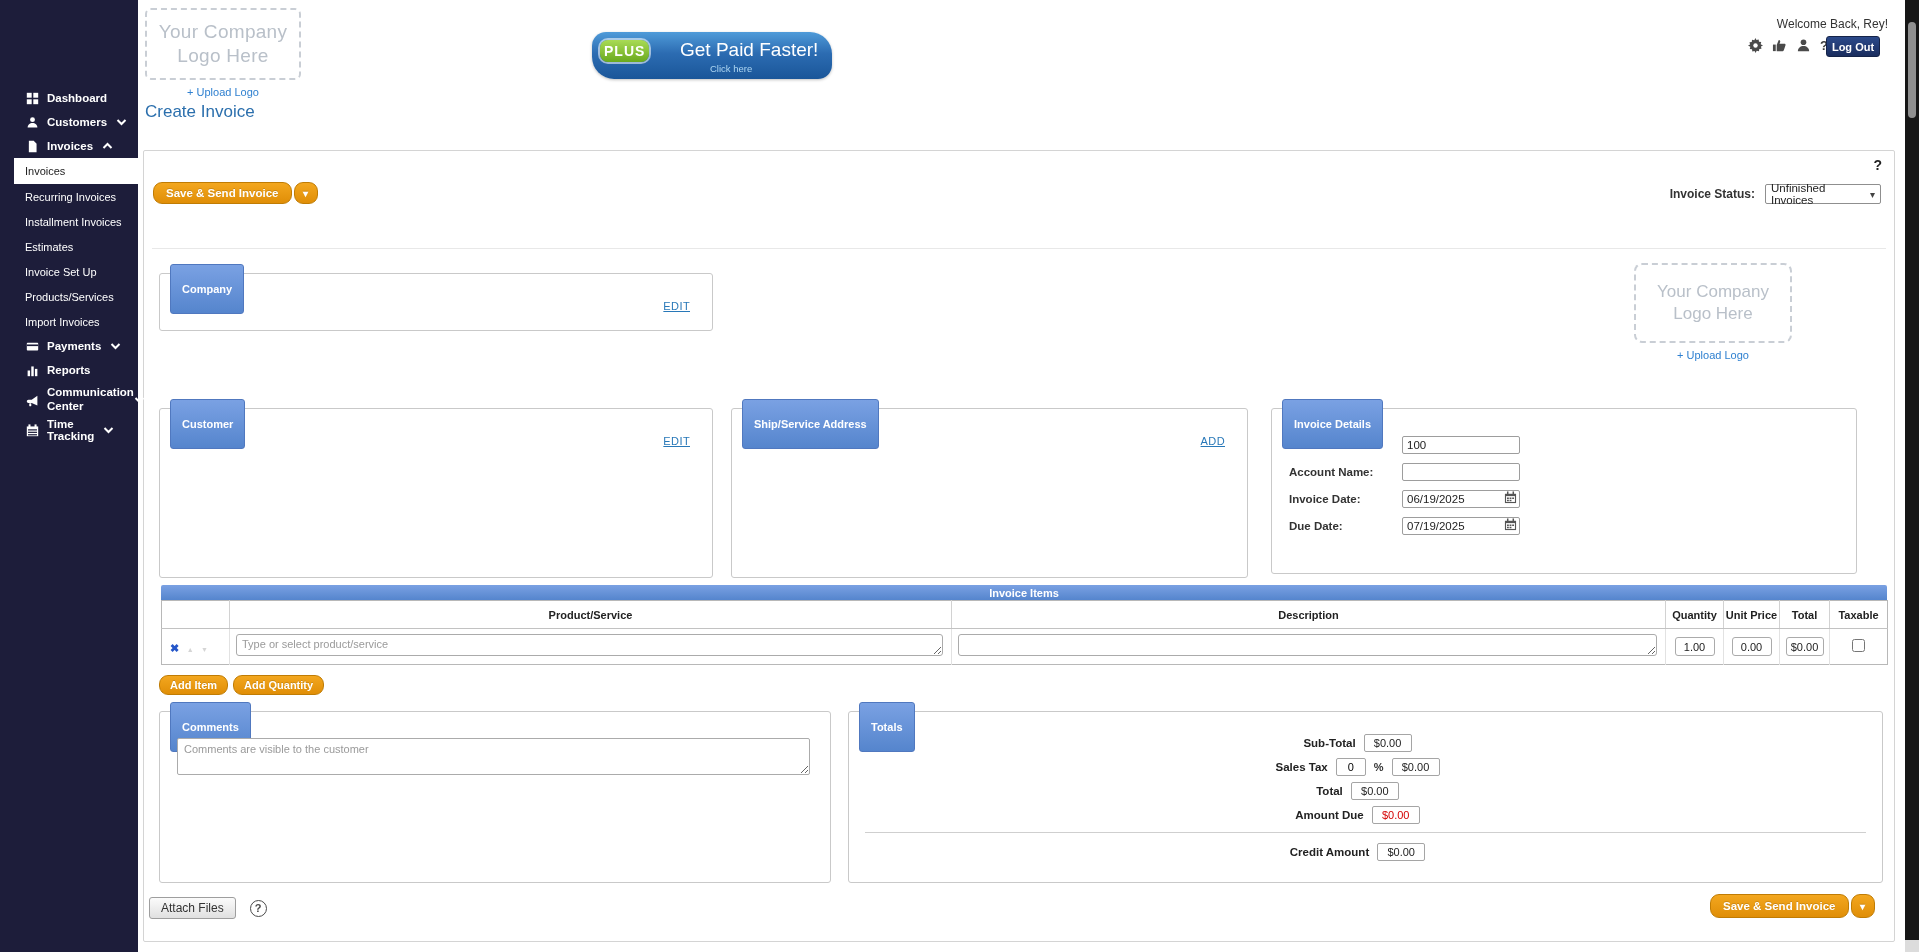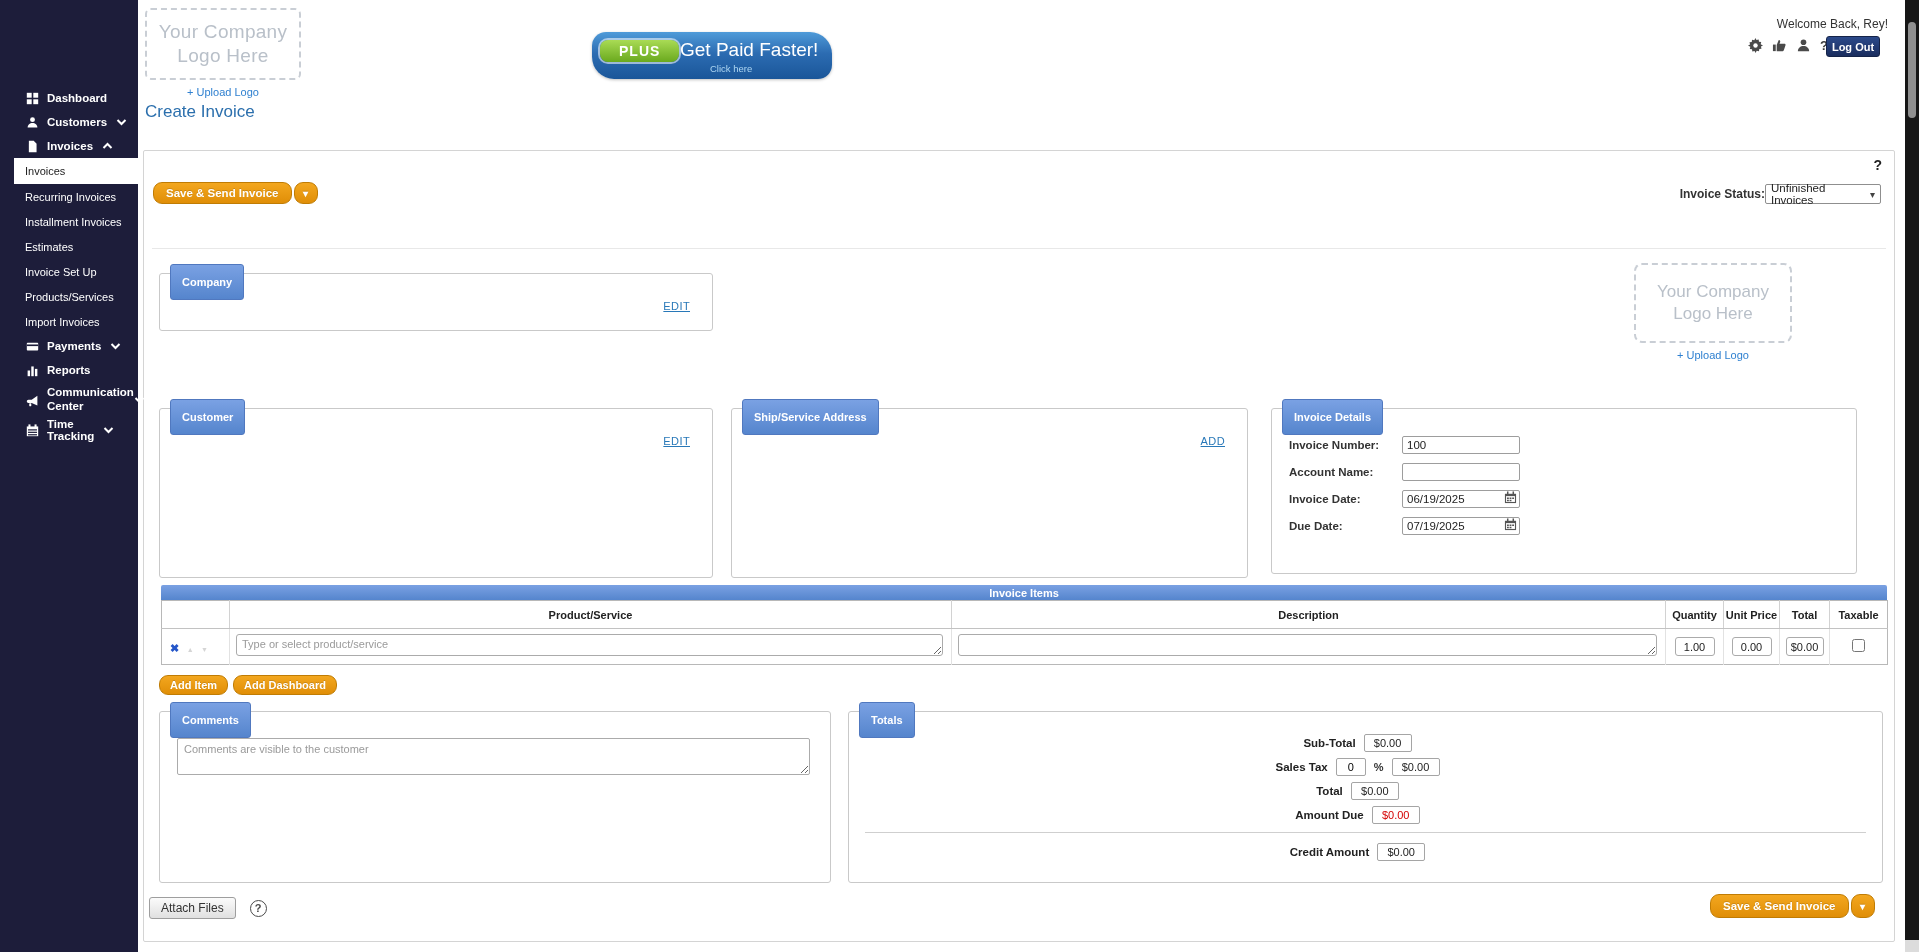--- a/index.html
+++ b/index.html
@@ -25,21 +25,21 @@
 
   
   .logo-box { position:absolute; left:7px; top:8px; width:156px; height:72px; border:2px dashed #c9ced5; border-radius:6px;
               display:flex; flex-direction:column; align-items:center; justify-content:center;
               color:#b9c0c9; font-size:19px; line-height:1.25; letter-spacing:.3px; }
   .upload-link { position:absolute; left:7px; top:86px; width:156px; text-align:center; color:#2f80d0; font-size:11px; cursor:pointer; }
 
   .banner { position:absolute; left:454px; top:32px; width:240px; height:47px; cursor:pointer;
             background:linear-gradient(180deg,#4f9bd9 0%,#2c6cb2 45%,#1a5699 100%);
             border-radius:14px 22px 14px 22px; box-shadow:0 1px 3px rgba(0,0,0,.25); }
-  .banner .plus { position:absolute; left:8px; top:8px; padding:3px 19px; font-size:14px; font-weight:700; color:#fff; letter-spacing:1px;
+  .banner .plus { position:absolute; left:8px; top:8px; padding:3px 4px; font-size:14px; font-weight:700; color:#fff; letter-spacing:1px;
             background:linear-gradient(180deg,#a9db55 0%,#6aa91e 100%); border-radius:8px; box-shadow:0 0 0 2px rgba(255,255,255,.55); }
   .banner .btitle { position:absolute; left:88px; top:7px; color:#fff; font-size:19px; font-weight:400; white-space:nowrap; }
   .banner .bsub { position:absolute; left:118px; top:31px; color:#aed6f2; font-size:9.5px; }
 
   .welcome { position:absolute; right:17px; top:17px; font-size:12px; color:#333; }
   .hdr-icons { position:absolute; right:77px; top:38px; display:flex; align-items:center; gap:9px; }
   .hdr-icons .ic { width:15px; height:15px; color:#4a4a4a; cursor:pointer; display:inline-flex; }
   .hdr-q { font-size:13px; font-weight:700; color:#3a3a3a; cursor:pointer; }
   .logout { position:absolute; right:25px; top:36px; width:54px; height:21px; color:#fff; font-size:11px; font-weight:700;
             background:linear-gradient(180deg,#2b4a8a 0%,#1a2d5e 100%); border:1px solid #152449; border-radius:3px;
@@ -55,28 +55,28 @@
   .btn-orange { display:inline-flex; align-items:center; justify-content:center; color:#fff; font-size:11.5px; font-weight:700;
             background:linear-gradient(180deg,#f3a71f 0%,#e08e07 100%); border:1px solid #c07c04; border-radius:9px;
             text-shadow:0 -1px 0 rgba(0,0,0,.15); cursor:pointer; }
   .split { position:absolute; display:flex; gap:2px; }
   .split .mainseg { height:22px; padding:0 12px; }
   .split .arrowseg { height:22px; width:24px; font-size:10px; }
   .split-top { left:9px; top:31px; }
   .split-bottom { left:1566px; top:743px; }
   .split-bottom .mainseg, .split-bottom .arrowseg { height:24px; }
 
-  .status-group { position:absolute; right:13px; top:33px; display:flex; align-items:center; }
+  .status-group { position:absolute; right:13px; top:33px; display:flex; align-items:center; gap:10px; }
   .status-label { font-size:12px; font-weight:700; color:#333; }
   .fake-select { width:116px; height:20px; border:1px solid #8f8f8f; border-radius:2px; background:#fff;
             display:flex; align-items:center; justify-content:space-between; padding:0 5px; font-size:11.5px; color:#222; cursor:pointer; }
   .fake-select .car { font-size:10px; color:#444; }
 
   .fs { position:absolute; border:1px solid #c9c9c9; border-radius:3px; background:#fff; }
-  .fs .tab { position:absolute; top:-10px; left:10px; padding:11px 11px; font-size:11px; font-weight:700; color:#fff;
+  .fs .tab { position:absolute; top:-10px; left:10px; padding:18px 11px; font-size:11px; font-weight:700; color:#fff;
             background:linear-gradient(180deg,#7aa1e3 0%,#5585cd 100%); border:1px solid #5078bf; border-radius:3px; white-space:nowrap; }
   .corner-link { position:absolute; top:26px; right:22px; font-size:11px; color:#2878b8; text-decoration:underline; letter-spacing:.4px; cursor:pointer; }
 
   .fs-company  { left:15px;  top:122px; width:554px;  height:58px; }
   .fs-customer { left:15px;  top:257px; width:554px;  height:170px; }
   .fs-ship     { left:587px; top:257px; width:517px;  height:170px; }
   .fs-details  { left:1127px;top:257px; width:586px;  height:166px; }
   .fs-comments { left:15px;  top:560px; width:672px;  height:172px; }
   .fs-totals   { left:704px; top:560px; width:1035px; height:172px; }
 
@@ -384,21 +384,21 @@
           <td class="cell-center">
             <input type="checkbox" style="">
           </td>
         </tr>
       </tbody>
         </table>
     </div>
 
     <div class="add-row">
       <span class="btn-orange btn-sm">Add Item</span>
-      <span class="btn-orange btn-sm">Add Dashboard</span>
+      <span class="btn-orange btn-sm">Add Quantity</span>
     </div>
 
     <div class="fs fs-comments">
       <span class="tab">Comments</span>
       <textarea class="ta-comments" placeholder="Comments are visible to the customer" style=""></textarea>
     </div>
 
     <div class="fs fs-totals">
       <span class="tab">Totals</span>
       <div class="totals-body">

